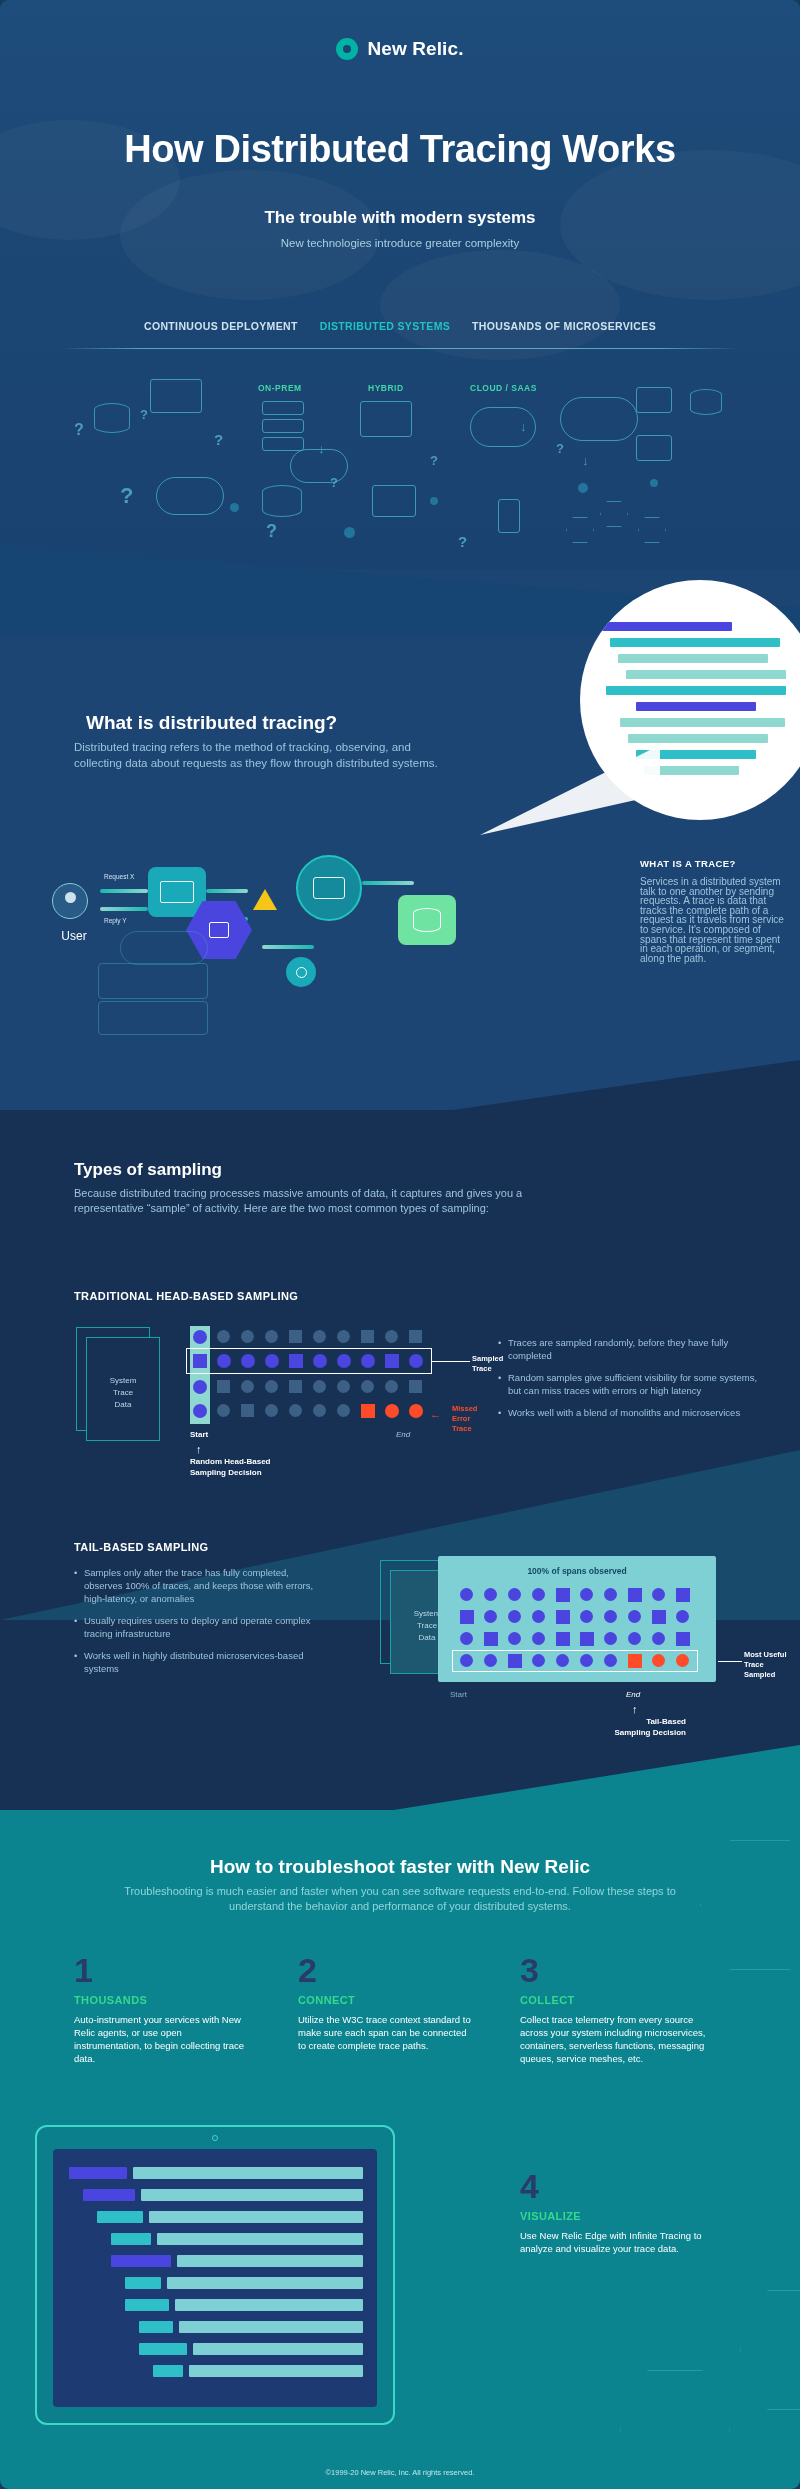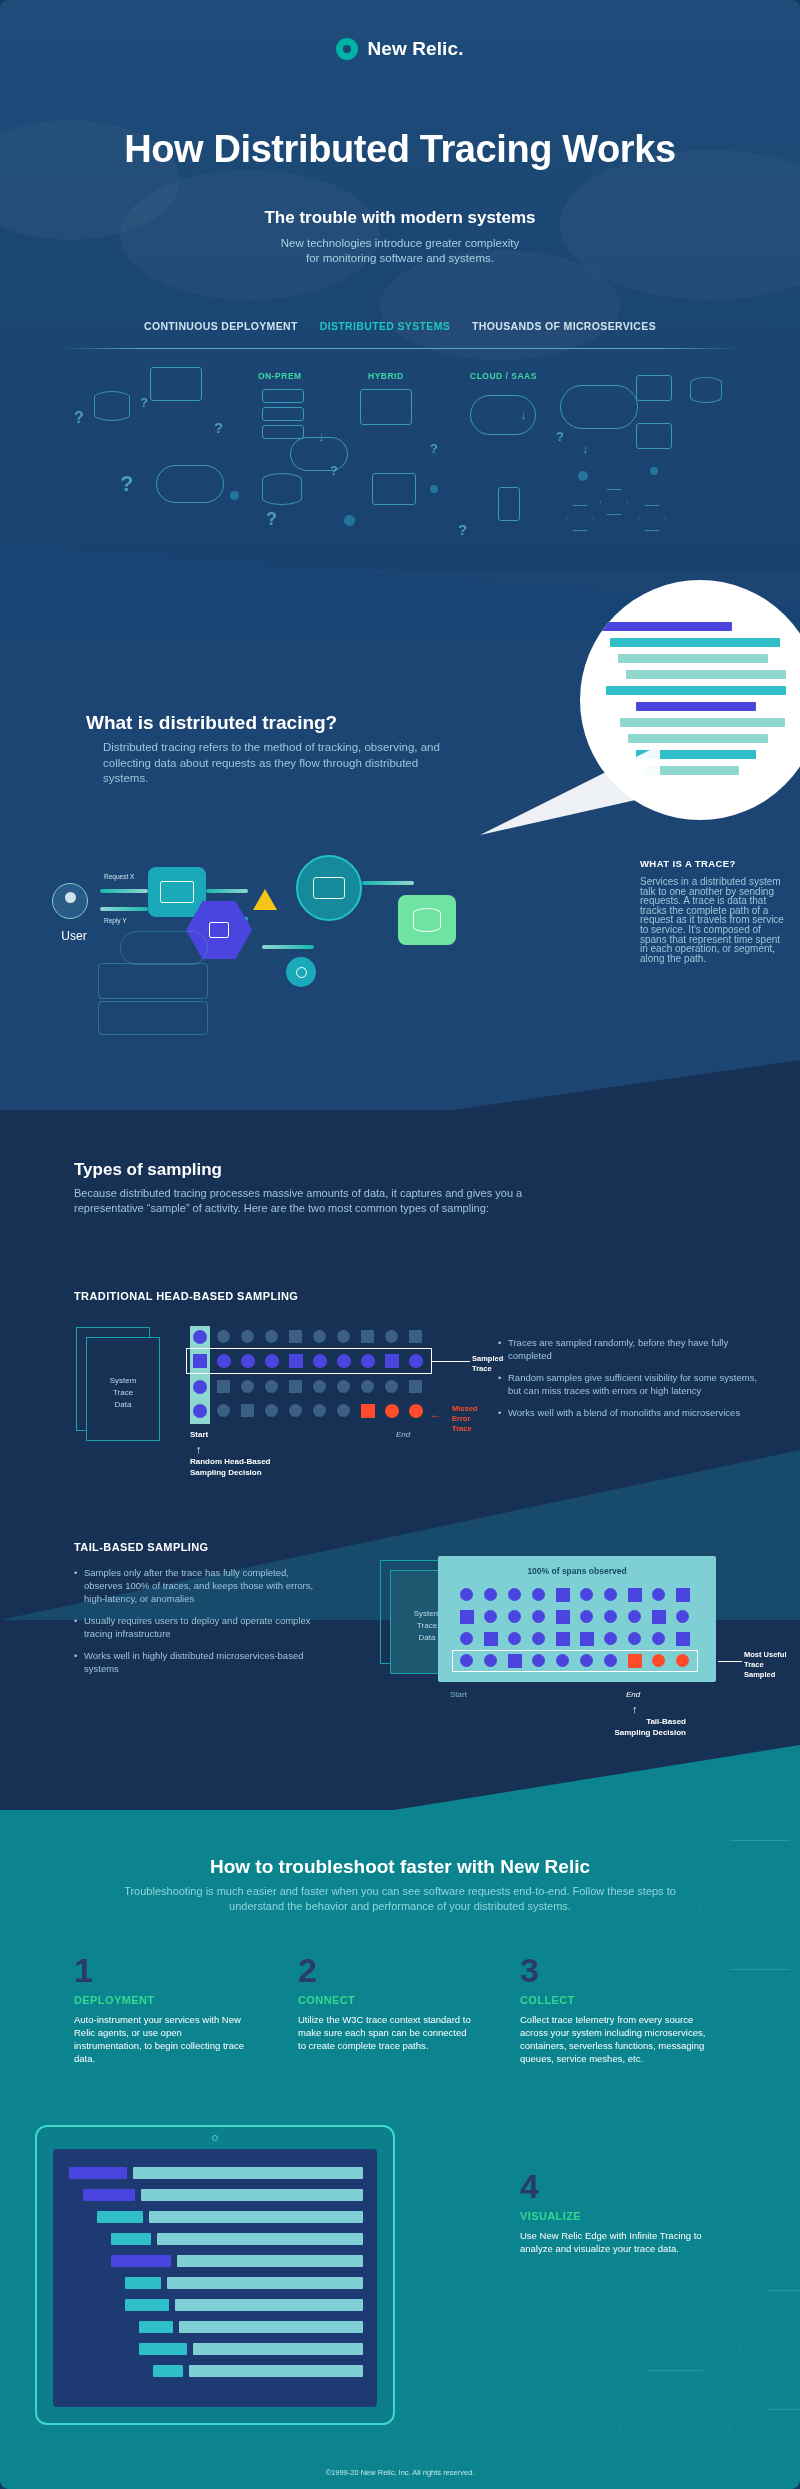--- a/index.html
+++ b/index.html
@@ -75,21 +75,21 @@
     font-size: 10.5px; font-weight: bold; letter-spacing: .35px;
   }
   .tab { color: #cfe3ef; }
   .tab.active { color: #1fc5c0; }
   .tab-rule {
     position: absolute; top: 348px; left: 60px; width: 680px; height: 1px;
     background: linear-gradient(90deg, rgba(90,180,200,0) 0%, rgba(110,200,215,.75) 12%, rgba(110,200,215,.75) 88%, rgba(90,180,200,0) 100%);
   }
 
   
-  .iconfield { position: absolute; top: 355px; left: 0; width: 800px; height: 215px; }
+  .iconfield { position: absolute; top: 367px; left: 0; width: 800px; height: 215px; }
   .icon-lbl {
     position: absolute; font-size: 8.5px; font-weight: bold; color: #3fd6a8; letter-spacing: .5px;
   }
   .ic {
     position: absolute; border: 1.4px solid #3fa8c4; border-radius: 3px; opacity: .85;
   }
   .qm {
     position: absolute; color: #5ab9d8; font-weight: bold; opacity: .75;
   }
   .dot-s { position: absolute; border-radius: 50%; background: #2a9fc0; opacity: .55; }
@@ -100,21 +100,21 @@
     position:absolute; border:1.4px solid #3fa8c4; opacity:.7;
     clip-path: polygon(25% 0,75% 0,100% 50%,75% 100%,25% 100%,0 50%);
   }
   .arrow-d { position:absolute; color:#40b8cf; font-size:13px; opacity:.8; }
 
   
   .sec-wid {
     position: absolute; left: 74px; top: 712px; width: 380px;
   }
   .sec-wid h2 { color: #fff; font-size: 19px; font-weight: bold; margin-bottom: 6px; margin-left: 12px; }
-  .sec-wid p  { color: #9dc4db; font-size: 11.5px; line-height: 15.5px; margin-left: 29px; }
+  .sec-wid p  { color: #9dc4db; font-size: 11.5px; line-height: 15.5px; }
 
   .trace-circle {
     position: absolute; top: 580px; left: 580px; width: 240px; height: 240px;
     border-radius: 50%; background: #fff; overflow: hidden;
   }
   .tc-row { position: absolute; height: 9px; border-radius: 1px; }
   .trace-wedge {
     position: absolute; top: 745px; left: 480px; width: 180px; height: 90px;
     background: #fff; opacity: .92;
     clip-path: polygon(100% 0, 100% 55%, 0 100%);
@@ -236,21 +236,20 @@
     <span class="logo-mark">
         <i></i>
       </span>
     <span class="logo-text">New Relic.</span>
   </div>
 
   <div class="hero-title">How Distributed Tracing Works</div>
   <div class="hero-sub">The trouble with modern systems</div>
   <div class="hero-desc">
     <div>New technologies introduce greater complexity</div>
-    <div>for monitoring software and systems.</div>
   </div>
 
   <div class="tabs">
     <span class="tab">CONTINUOUS DEPLOYMENT</span>
     <span class="tab active">DISTRIBUTED SYSTEMS</span>
     <span class="tab">THOUSANDS OF MICROSERVICES</span>
   </div>
   <div class="tab-rule"></div>
 
   <div class="iconfield">
@@ -539,21 +538,21 @@
   <div class="lbl-dec" style="left:576px;top:1716px;text-align:right;width:110px;">
     <div>Tail-Based</div>
     <div>Sampling Decision</div>
   </div>
 
   <div class="ts-title">How to troubleshoot faster with New Relic</div>
   <div class="ts-desc">Troubleshooting is much easier and faster when you can see software requests end-to-end. Follow these steps to understand the behavior and performance of your distributed systems.</div>
 
   <div class="step" style="left:74px;top:1952px;">
     <div class="num">1</div>
-    <div class="ttl">DEPLOYMENT</div>
+    <div class="ttl">THOUSANDS</div>
     <div class="txt">Auto-instrument your services with New Relic agents, or use open instrumentation, to begin collecting trace data.</div>
   </div>
   <div class="step" style="left:298px;top:1952px;">
     <div class="num">2</div>
     <div class="ttl">CONNECT</div>
     <div class="txt">Utilize the W3C trace context standard to make sure each span can be connected to create complete trace paths.</div>
   </div>
   <div class="step" style="left:520px;top:1952px;width:200px;">
     <div class="num">3</div>
     <div class="ttl">COLLECT</div>

